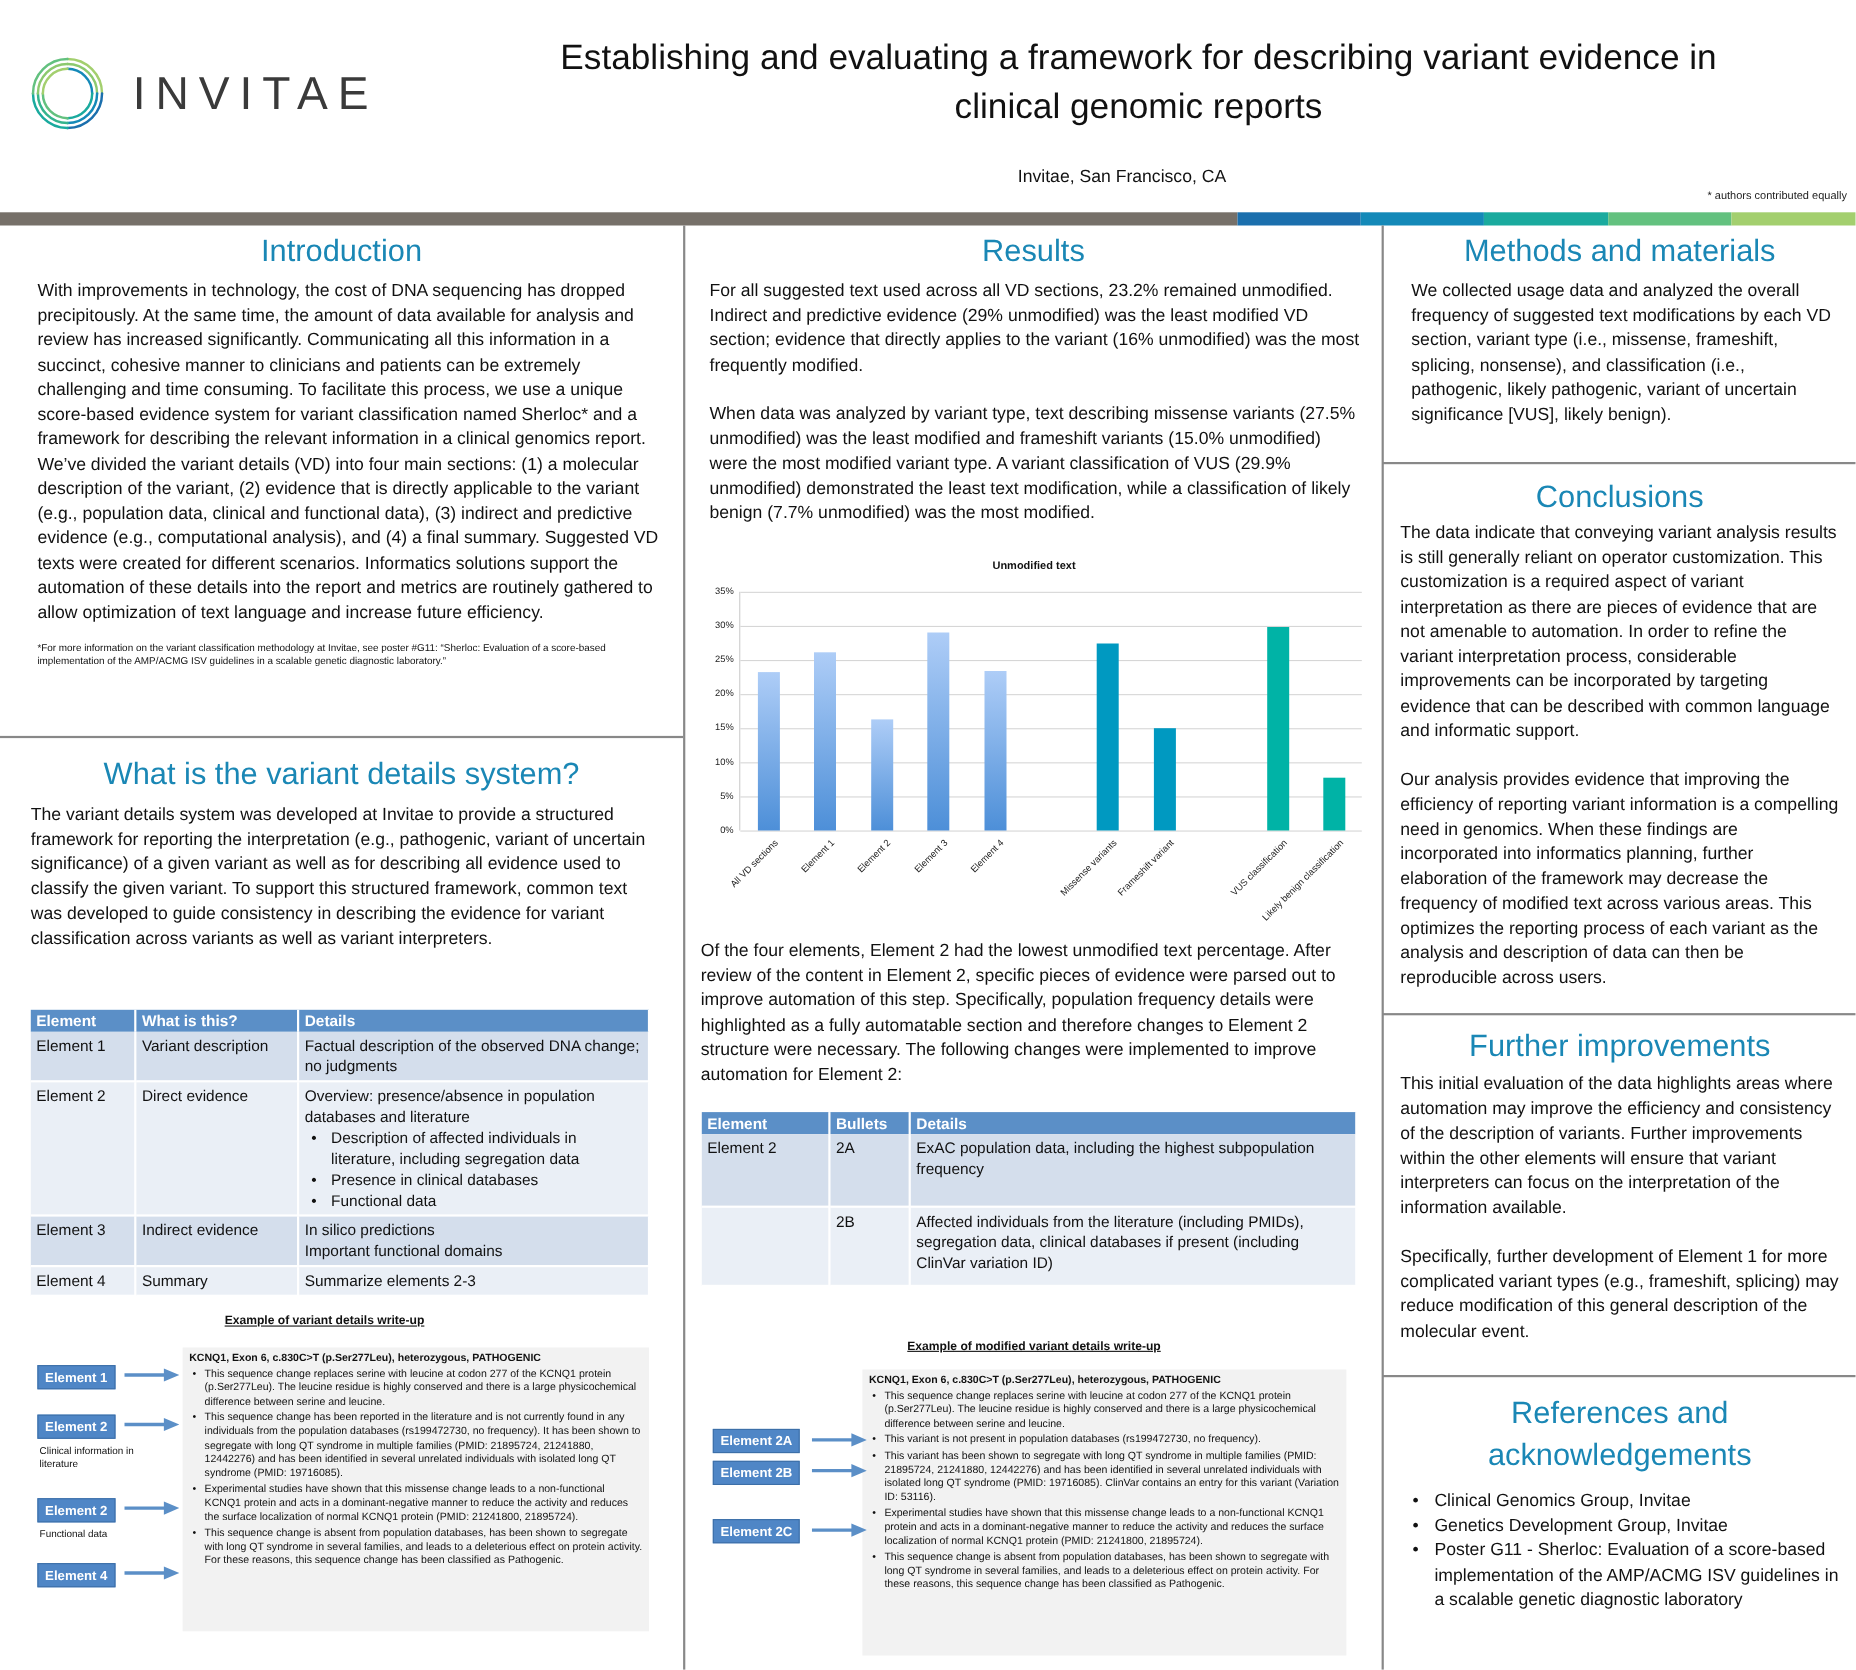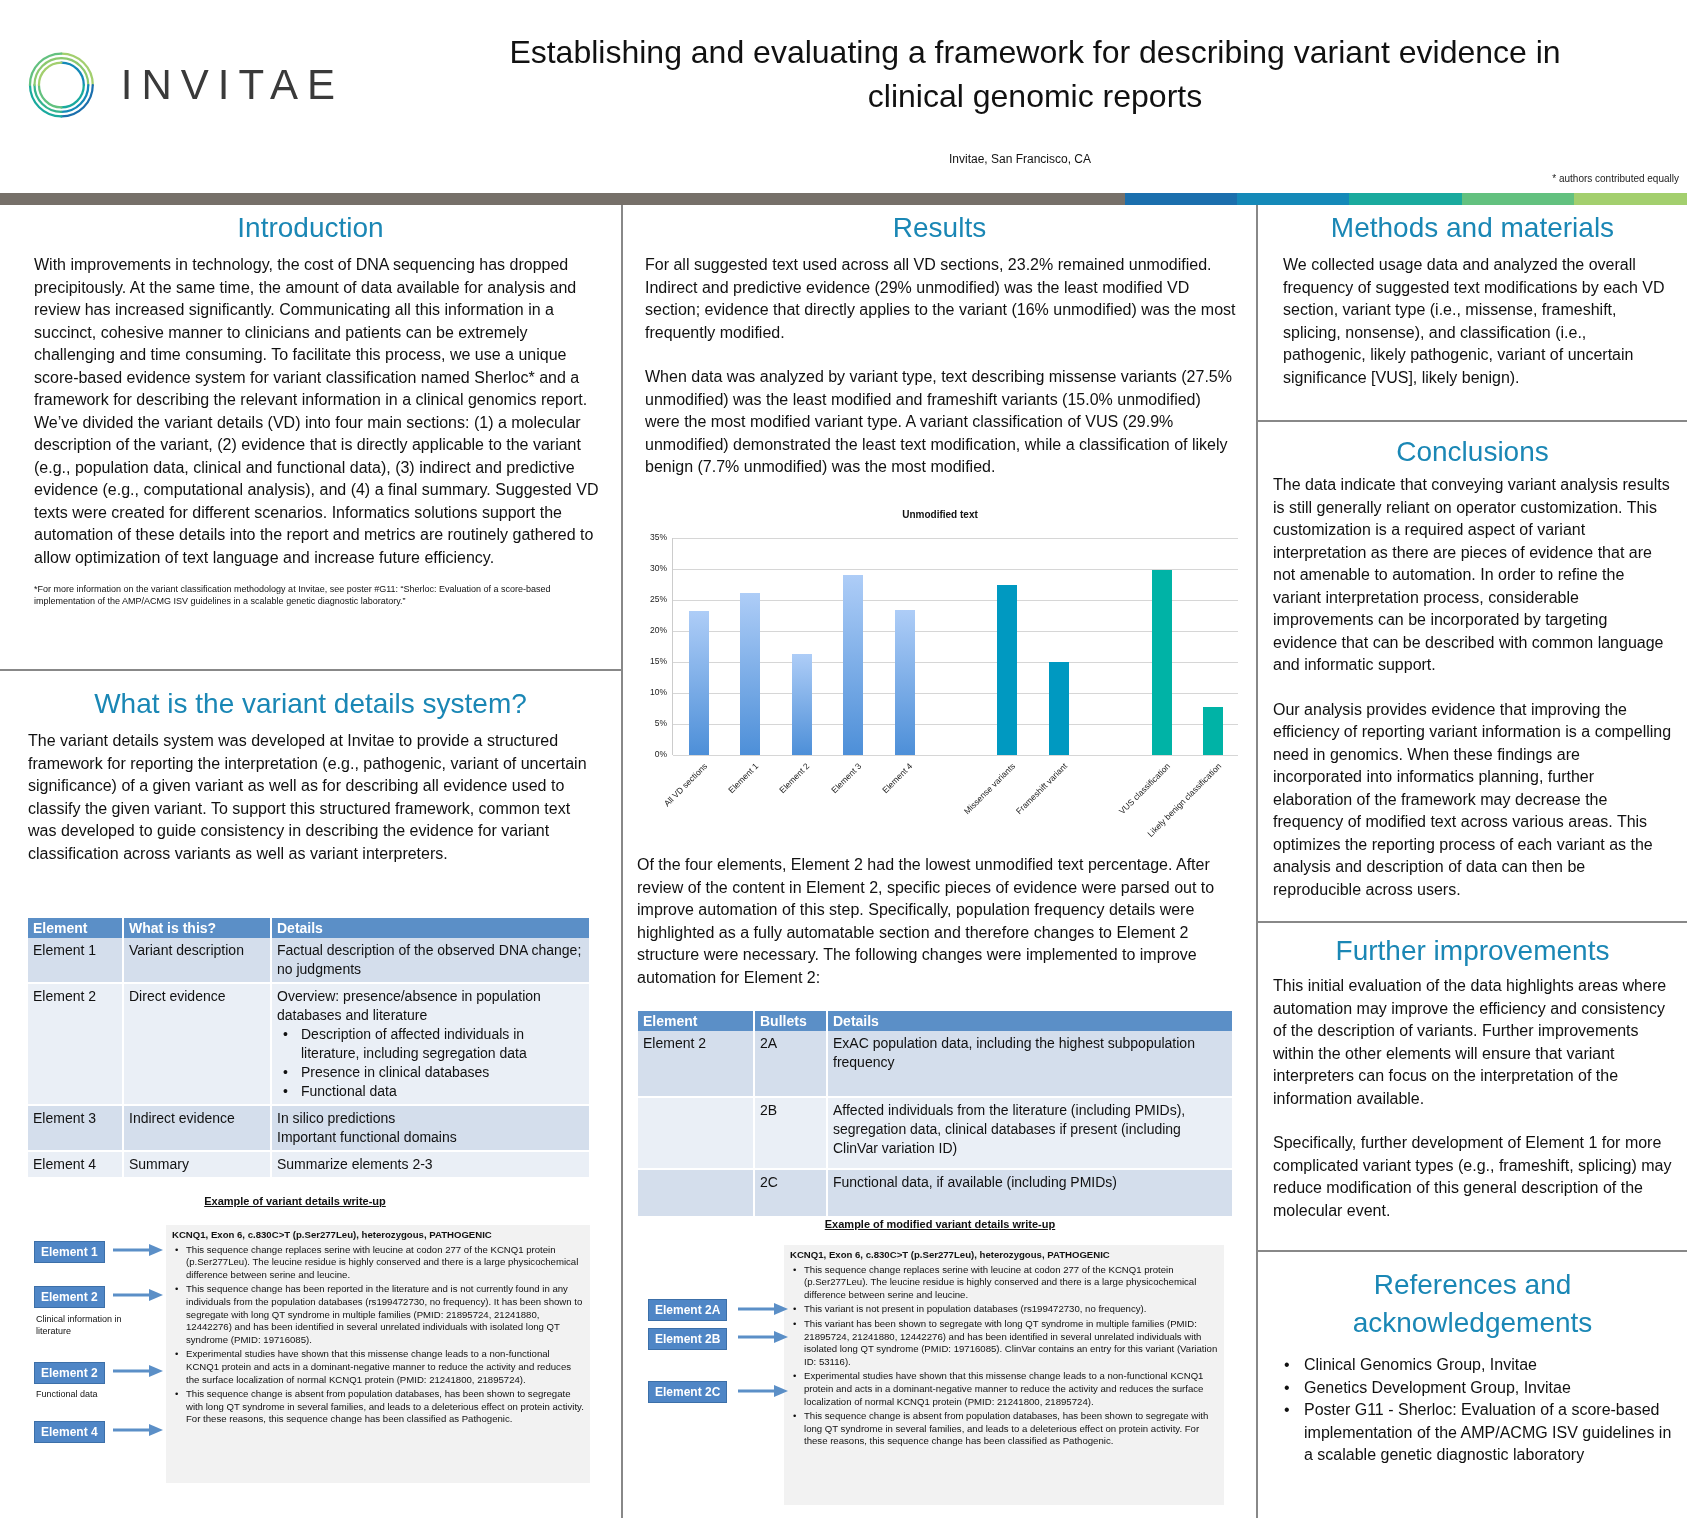--- a/index.html
+++ b/index.html
@@ -6,21 +6,21 @@
   html, body { width: 1687px; height: 1518px; background: #ffffff; overflow: hidden; }
   body { font-family: "Liberation Sans", "DejaVu Sans", sans-serif; color: #111; position: relative; }
 
   
   .header { position: absolute; left: 0; top: 0; width: 1687px; height: 201px; }
   .logo { position: absolute; left: 24px; top: 30px; width: 320px; height: 110px; display: flex; align-items: center; }
   .logo svg { width: 86px; height: 86px; }
   .logo-word { font-size: 42px; letter-spacing: 9px; color: #3a3a3a; margin-left: 22px; font-weight: 400; }
   .title { position: absolute; left: 420px; width: 1230px; top: 30px; text-align: center; font-size: 32px; line-height: 44px; color: #111; }
   .authors { position: absolute; left: 360px; width: 1320px; top: 124px; text-align: center; font-size: 18px; color: #111; }
-  .affil { position: absolute; left: 360px; width: 1320px; top: 152px; text-align: center; font-size: 12px; color: #111; }
+  .affil { position: absolute; left: 360px; width: 1320px; top: 152px; text-align: center; font-size: 16px; color: #111; }
   .footnote-eq { position: absolute; right: 8px; top: 173px; font-size: 10px; color: #222; }
 
   .band { position: absolute; top: 193px; left: 0; width: 1687px; height: 12px; display: flex; }
   .band div { height: 100%; }
 
   
   .vline { position: absolute; top: 205px; width: 2px; background: #888; height: 1313px; }
   .hline { position: absolute; height: 2px; background: #888; }
 
   .section-title { color: #1a87b5; font-size: 28px; text-align: center; font-weight: 400; }
@@ -260,25 +260,20 @@
       <tr class="a">
         <td>Element 2</td>
         <td>2A</td>
         <td style="padding-bottom:24px">ExAC population data, including the highest subpopulation frequency</td>
       </tr>
       <tr class="b">
         <td></td>
         <td>2B</td>
         <td style="padding-bottom:10px">Affected individuals from the literature (including PMIDs), segregation data, clinical databases if present (including ClinVar variation ID)</td>
       </tr>
-      <tr class="a">
-        <td></td>
-        <td>2C</td>
-        <td style="padding-bottom:24px">Functional data, if available (including PMIDs)</td>
-      </tr>
     </tbody>
   </table>
 </div>
 
 <div class="example-title" style="position:absolute;left:790px;top:1218px;width:300px;">Example of modified variant details write-up</div>
 <div class="ex-box" style="left:784px;top:1245px;width:440px;height:260px;">
   <div class="hd">KCNQ1, Exon 6, c.830C&gt;T (p.Ser277Leu), heterozygous, PATHOGENIC</div>
   <ul>
     <li>This sequence change replaces serine with leucine at codon 277 of the KCNQ1 protein (p.Ser277Leu). The leucine residue is highly conserved and there is a large physicochemical difference between serine and leucine.</li>
     <li>This variant is not present in population databases (rs199472730, no frequency).</li>

